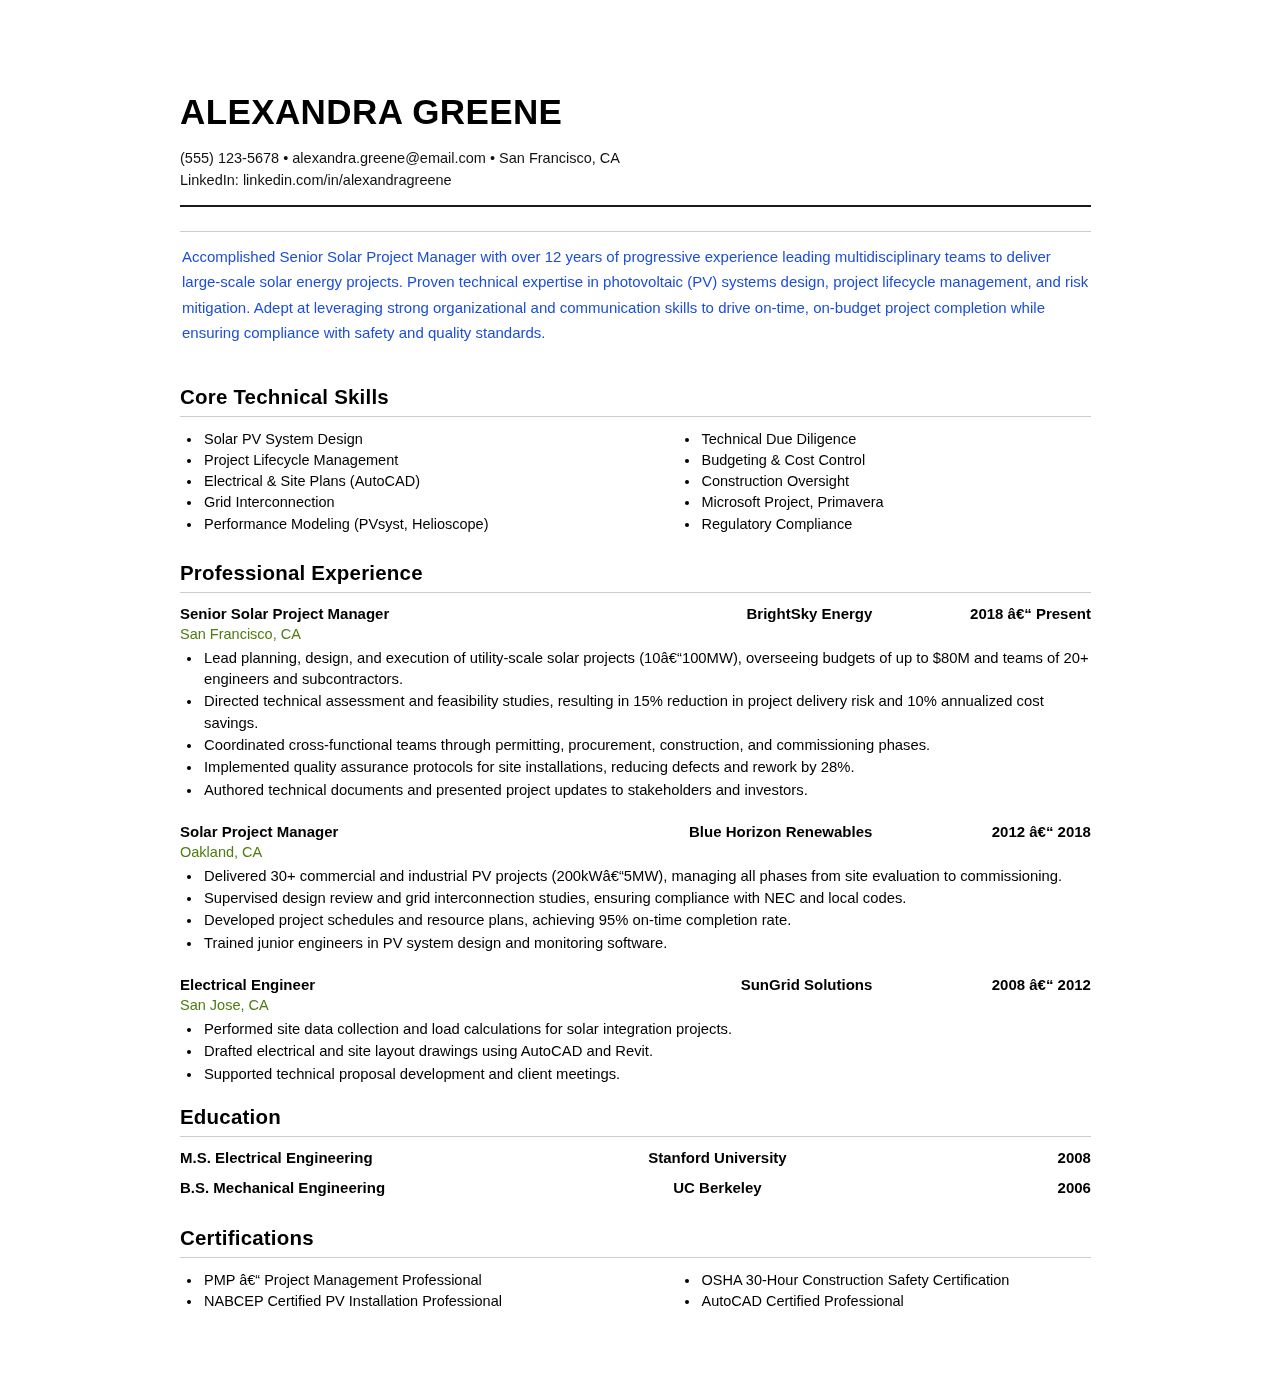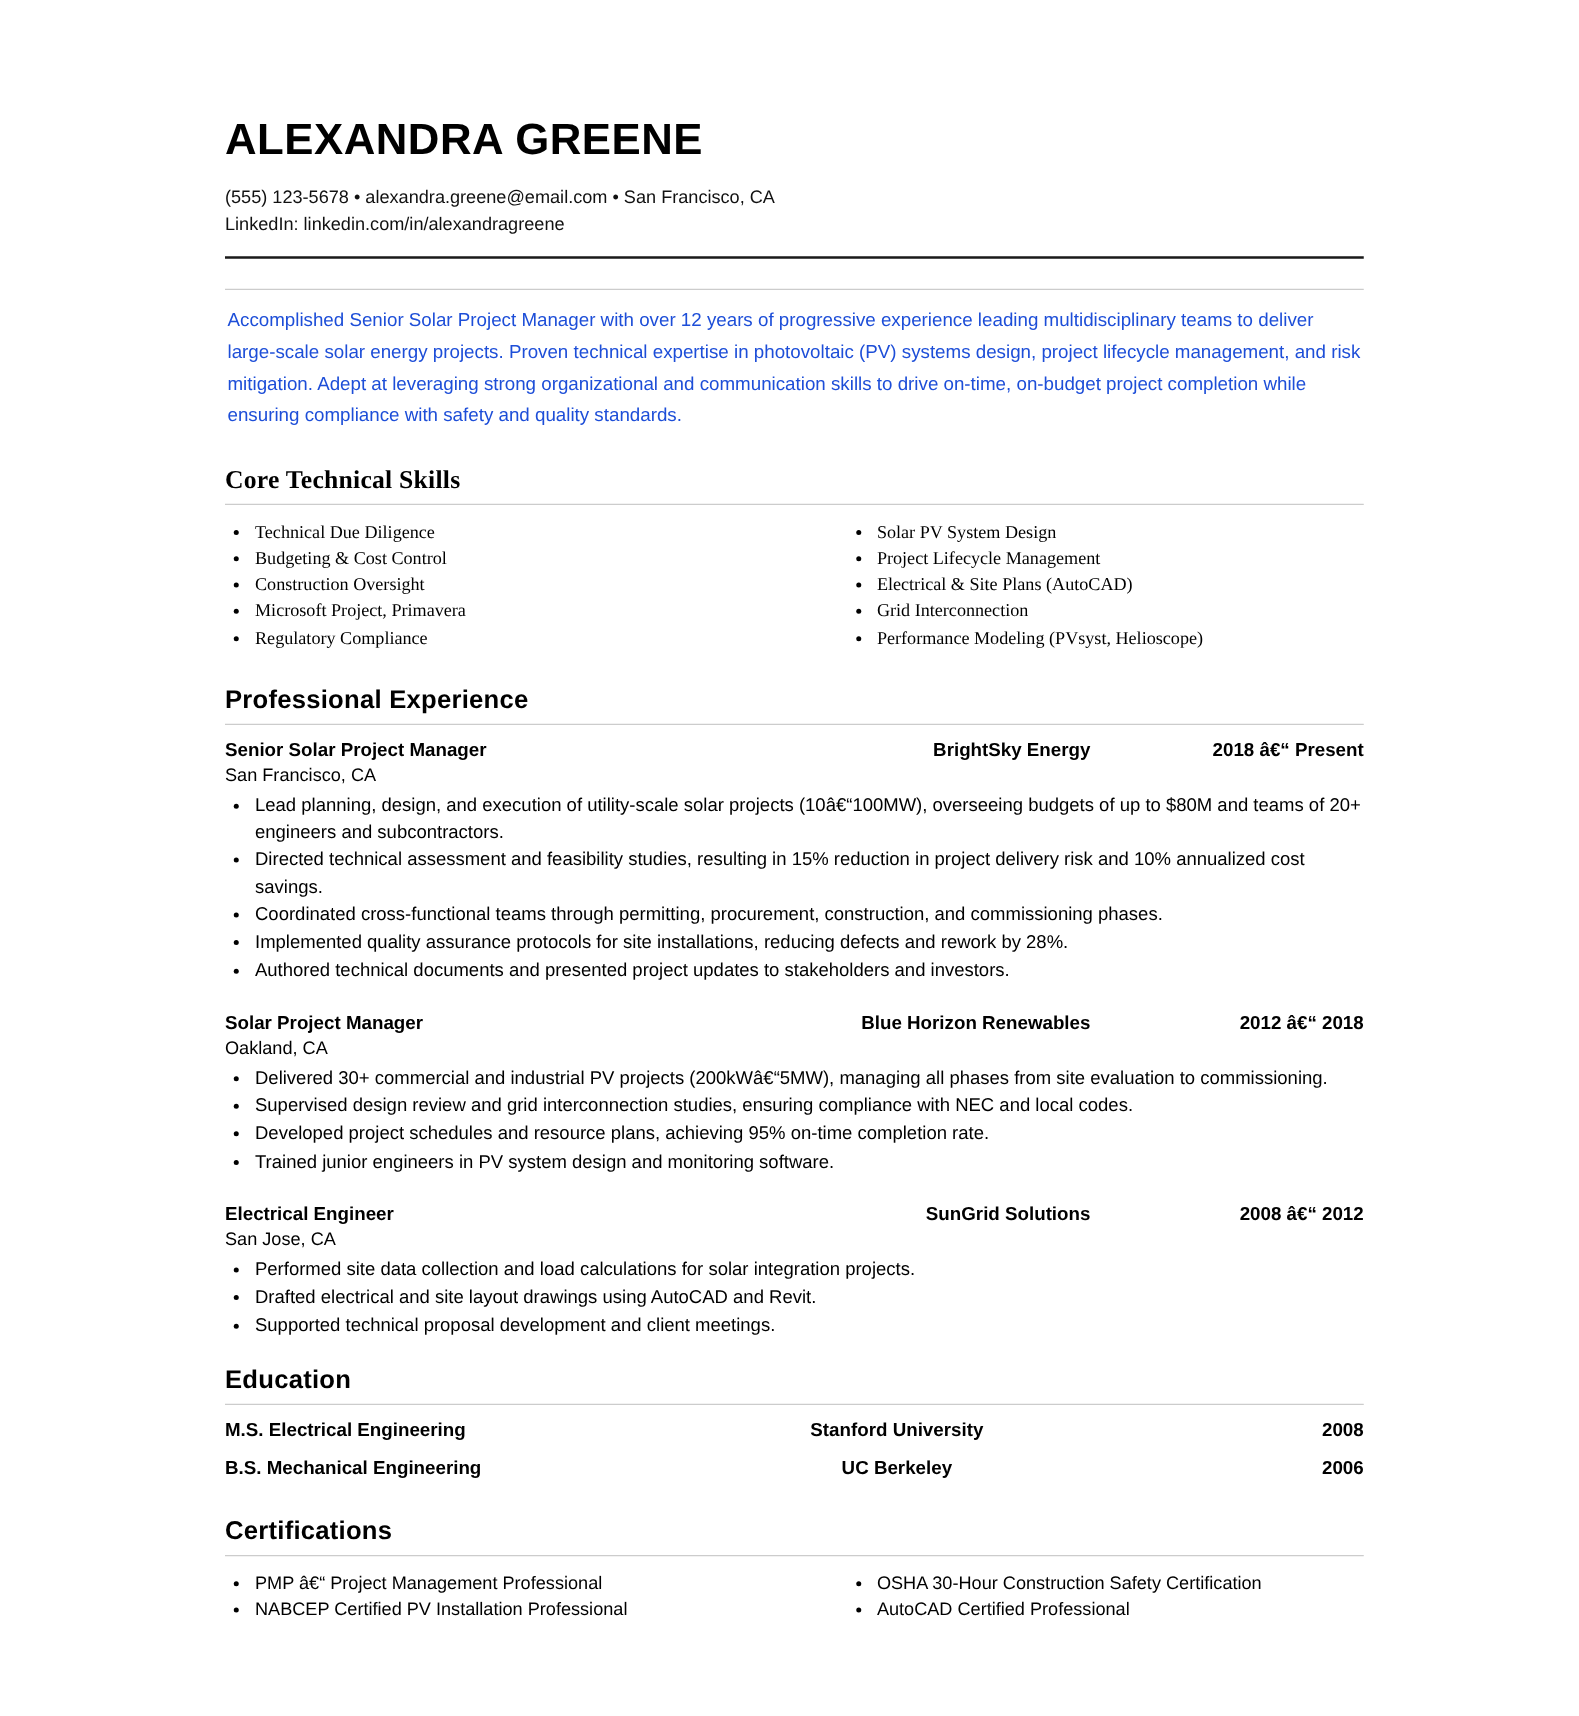--- a/index.html
+++ b/index.html
@@ -112,21 +112,21 @@
     width: 34%;
     text-align: right;
   }
   .job-dates {
     width: 24%;
     text-align: right;
     white-space: nowrap;
   }
   .job-location {
     font-size: 14.5px;
-    color: #000000;
+    color: #4d7c0f;
     margin-bottom: 6px;
   }
   ul.job-bullets {
     margin: 0;
     padding-left: 22px;
     list-style-type: disc;
   }
   ul.job-bullets li {
     font-size: 14.8px;
     line-height: 1.44;
@@ -154,21 +154,21 @@
     text-align: center;
   }
   .edu-year {
     width: 24%;
     text-align: right;
   }
 
   .sec-experience { margin-top: 26px; }
   .sec-education  { margin-top: 20px; }
   .sec-certs      { margin-top: 30px; }
-  .sec-skills     { margin-top: 28px; font-family: Liberation Serif, serif; }
+  .sec-skills     { margin-top: 40px; }
 </style>
 </head>
 <body>
 
 <div class="page">
 
   <div>
     <h1 class="name">ALEXANDRA GREENE</h1>
     <div class="contact-line">(555) 123-5678  •  alexandra.greene@email.com  •  San Francisco, CA</div>
     <div class="contact-line">LinkedIn: linkedin.com/in/alexandragreene</div>
@@ -179,34 +179,34 @@
     <hr class="rule-light">
     <p class="summary">Accomplished Senior Solar Project Manager with over 12 years of progressive experience leading multidisciplinary teams to deliver large-scale solar energy projects. Proven technical expertise in photovoltaic (PV) systems design, project lifecycle management, and risk mitigation. Adept at leveraging strong organizational and communication skills to drive on-time, on-budget project completion while ensuring compliance with safety and quality standards.</p>
   </div>
 
   <div class="section sec-skills">
     <h2 class="section-title">Core Technical Skills</h2>
     <hr class="rule-light">
     <div class="two-col">
       <div class="col">
         <ul class="bullets">
+            <li>Solar PV System Design</li>
+            <li>Project Lifecycle Management</li>
+            <li>Electrical &amp; Site Plans (AutoCAD)</li>
+            <li>Grid Interconnection</li>
+            <li>Performance Modeling (PVsyst, Helioscope)</li>
+          </ul>
+      </div>
+      <div class="col">
+        <ul class="bullets">
             <li>Technical Due Diligence</li>
             <li>Budgeting &amp; Cost Control</li>
             <li>Construction Oversight</li>
             <li>Microsoft Project, Primavera</li>
             <li>Regulatory Compliance</li>
-          </ul>
-      </div>
-      <div class="col">
-        <ul class="bullets">
-            <li>Solar PV System Design</li>
-            <li>Project Lifecycle Management</li>
-            <li>Electrical &amp; Site Plans (AutoCAD)</li>
-            <li>Grid Interconnection</li>
-            <li>Performance Modeling (PVsyst, Helioscope)</li>
           </ul>
       </div>
     </div>
   </div>
 
   <div class="section sec-experience">
     <h2 class="section-title">Professional Experience</h2>
     <hr class="rule-light">
     <div>
         <div class="job">

